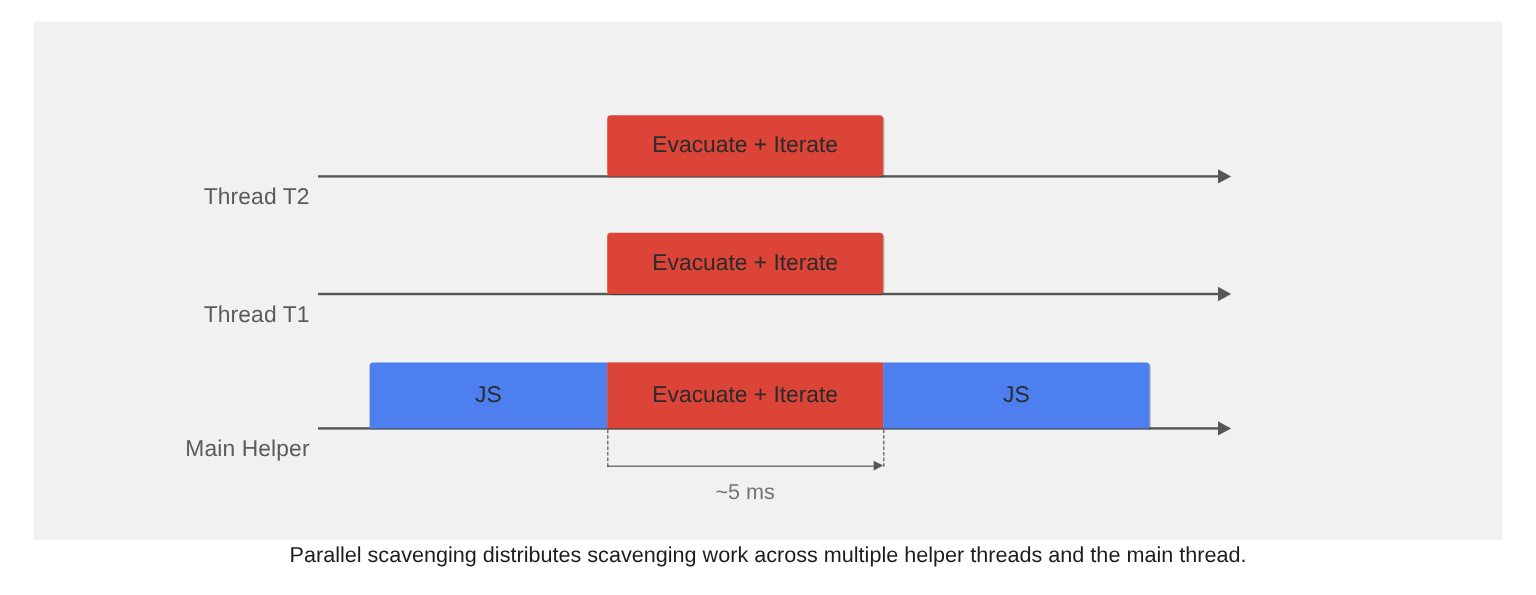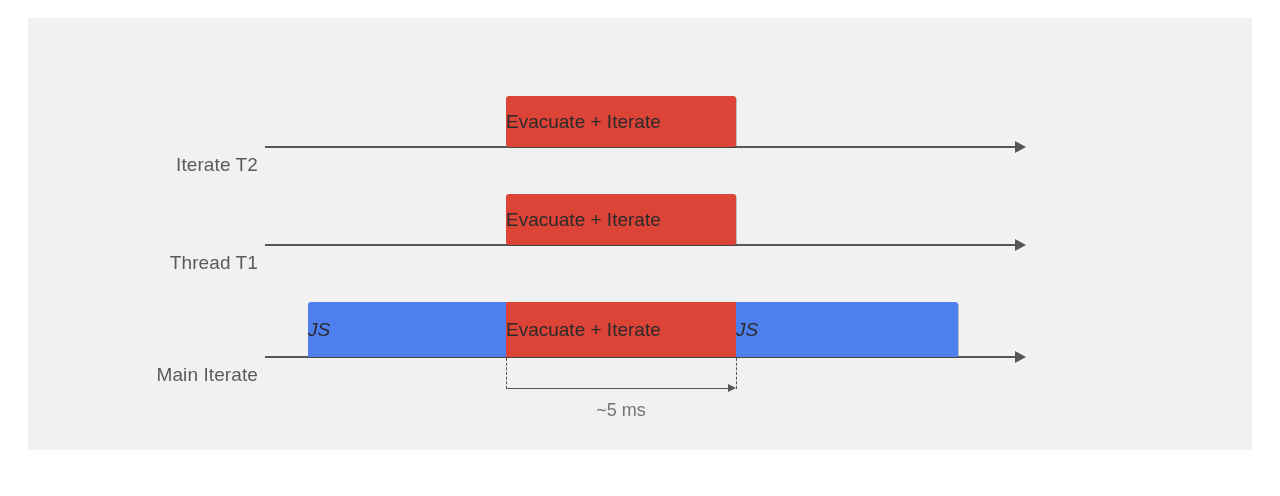--- a/index.html
+++ b/index.html
@@ -39,32 +39,32 @@
     border-bottom:6px solid transparent;
     border-left:11px solid #575757;
   }
 
   .block{
     position:absolute;
     box-sizing:border-box;
     border-radius:3px;
     display:flex;
     align-items:center;
-    justify-content:flex-start;
+    justify-content:center;
     font-size:19px;
     color:#2b2b2b;
     white-space:nowrap;
     box-shadow:1px 1px 0 rgba(0,0,0,.22);
   }
   .block.red{background:#db4437;}
   .block.blue{background:#4e7fee;}
   .block.sq-right{border-top-right-radius:0;border-bottom-right-radius:0;}
   .block.sq-left{border-top-left-radius:0;border-bottom-left-radius:0;}
   .block.sq-both{border-radius:0;}
-  .block.flat-bottom{border-bottom-left-radius:0;border-bottom-right-radius:0;font-style:italic;}
+  .block.flat-bottom{border-bottom-left-radius:0;border-bottom-right-radius:0;}
 
   .tick{
     position:absolute;
     width:0;
     border-left:1px dashed #555555;
   }
   .meas-line{
     position:absolute;
     height:1px;
     background:#555555;
@@ -95,21 +95,21 @@
   }
 </style>
 </head>
 <body>
 
 <div id="stage">
 
   <div class="panel">
 
     <div>
-      <div class="row-label" style="left:60px;top:136px;width:170px;">Iterate T2</div>
+      <div class="row-label" style="left:60px;top:136px;width:170px;">Thread T2</div>
 
       <div class="axis" style="left:237px;top:128px;width:750px;"></div>
       <div class="axis-head" style="left:987px;top:123px;"></div>
 
       <div class="block red" style="left:478px;top:78px;width:230px;height:51px;">
         <span>Evacuate + Iterate</span>
       </div>
     </div>
 
     <div>
@@ -117,21 +117,21 @@
 
       <div class="axis" style="left:237px;top:226px;width:750px;"></div>
       <div class="axis-head" style="left:987px;top:221px;"></div>
 
       <div class="block red" style="left:478px;top:176px;width:230px;height:51px;">
         <span>Evacuate + Iterate</span>
       </div>
     </div>
 
     <div>
-      <div class="row-label" style="left:40px;top:346px;width:190px;">Main Iterate</div>
+      <div class="row-label" style="left:40px;top:346px;width:190px;">Main Helper</div>
 
       <div class="axis" style="left:237px;top:338px;width:750px;"></div>
       <div class="axis-head" style="left:987px;top:333px;"></div>
 
       <div class="block blue sq-right flat-bottom" style="left:280px;top:284px;width:198px;height:55px;">
         <span>JS</span>
       </div>
 
       <div class="block red sq-both" style="left:478px;top:284px;width:230px;height:55px;">
         <span>Evacuate + Iterate</span>
@@ -147,14 +147,15 @@
       <div class="tick" style="left:708px;top:340px;height:31px;"></div>
 
       <div class="meas-line" style="left:478px;top:370px;width:222px;"></div>
       <div class="meas-head" style="left:700px;top:366px;"></div>
 
       <div class="meas-label" style="left:478px;top:382px;width:230px;">~5 ms</div>
     </div>
 
   </div>
 
+  <div class="caption">Parallel scavenging distributes scavenging work across multiple helper threads and the main thread.</div>
 
 </div>
 
 </body></html>

